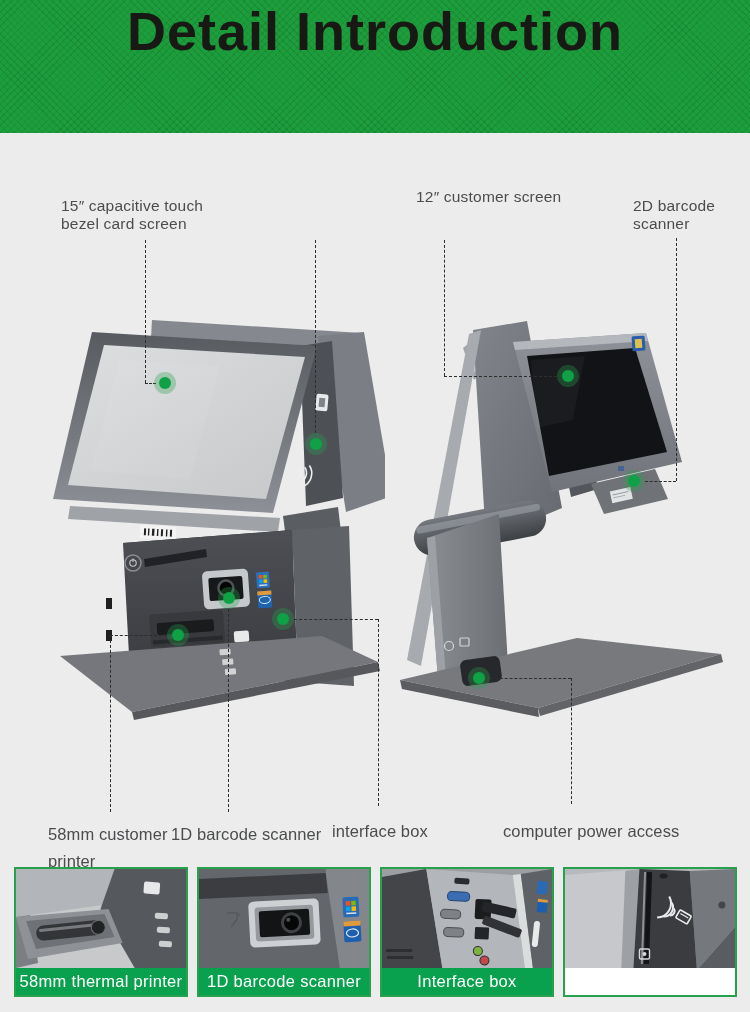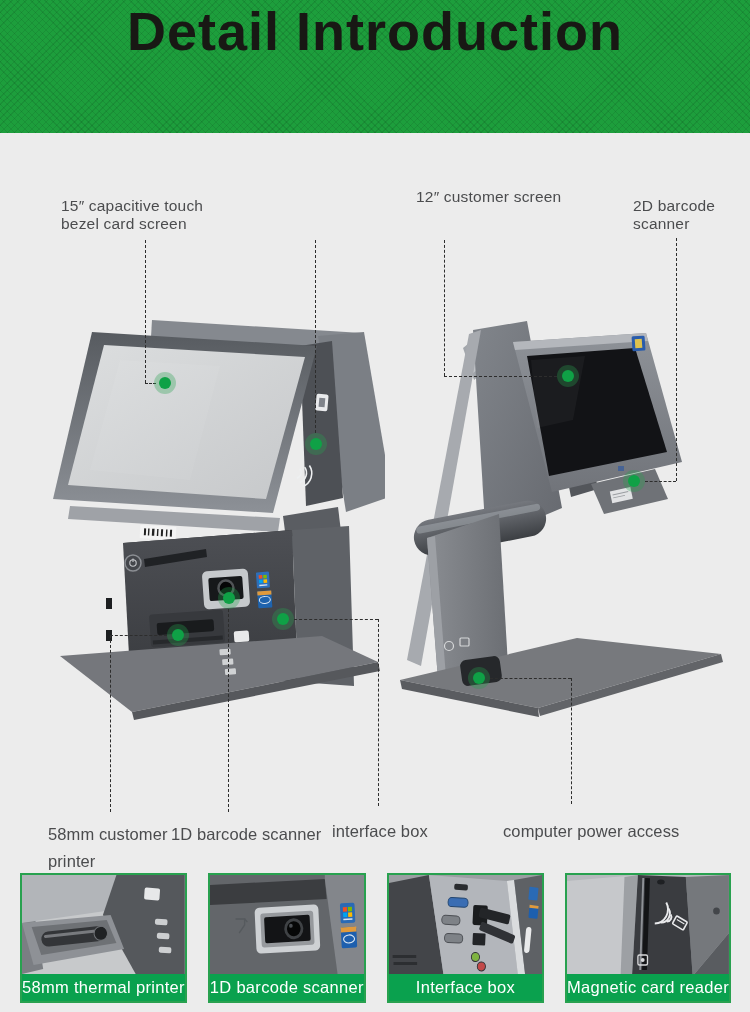--- a/index.html
+++ b/index.html
@@ -30,21 +30,21 @@
 
   
   .marker{position:absolute;width:22px;height:22px;border-radius:50%;
     background:var(--marker-halo,rgba(40,160,80,.33));
     display:flex;align-items:center;justify-content:center}
   .marker::after{content:"";width:12px;height:12px;border-radius:50%;
     background:var(--marker-green,#0fa146)}
 
   
   .gallery{position:absolute;left:14px;top:867px;width:723px;display:flex;gap:9px}
-  .card{margin:6px;width:183px;box-sizing:border-box;border:2px solid var(--card-border,#28a14f);
+  .card{margin:0;width:183px;box-sizing:border-box;border:2px solid var(--card-border,#28a14f);
     background:#fff;display:flex;flex-direction:column}
   .card svg{display:block;width:100%;height:99px}
   .cap{height:27px;background:var(--caption-green,#0aa14e);color:#fff;
     display:flex;align-items:center;justify-content:center;
     font-size:16.5px;letter-spacing:.3px;white-space:nowrap}
 </style>
 </head>
 <body>
 
 <div class="canvas">
@@ -381,17 +381,16 @@
           <path d="M101,36 a9,9 0 0 1 0,16"></path>
           <path d="M106,40 a4.5,4.5 0 0 1 0,8"></path>
           <rect x="112" y="38" width="13" height="9" rx="1" stroke-width="1.6"></rect>
           <path d="M114,41 h9" stroke-width="1.2"></path>
         </g>
         <g>
           <rect x="74" y="80" width="10" height="10" rx="1.5" fill="none" stroke="#d7d8da" stroke-width="1.4"></rect>
           <circle cx="79" cy="85" r="2" fill="#d7d8da"></circle>
         </g>
       </svg>
-      <figcaption class="cap">Magnetic card reader</figcaption>
     </figure>
 
   </div>
 </div>
 
 </body></html>

